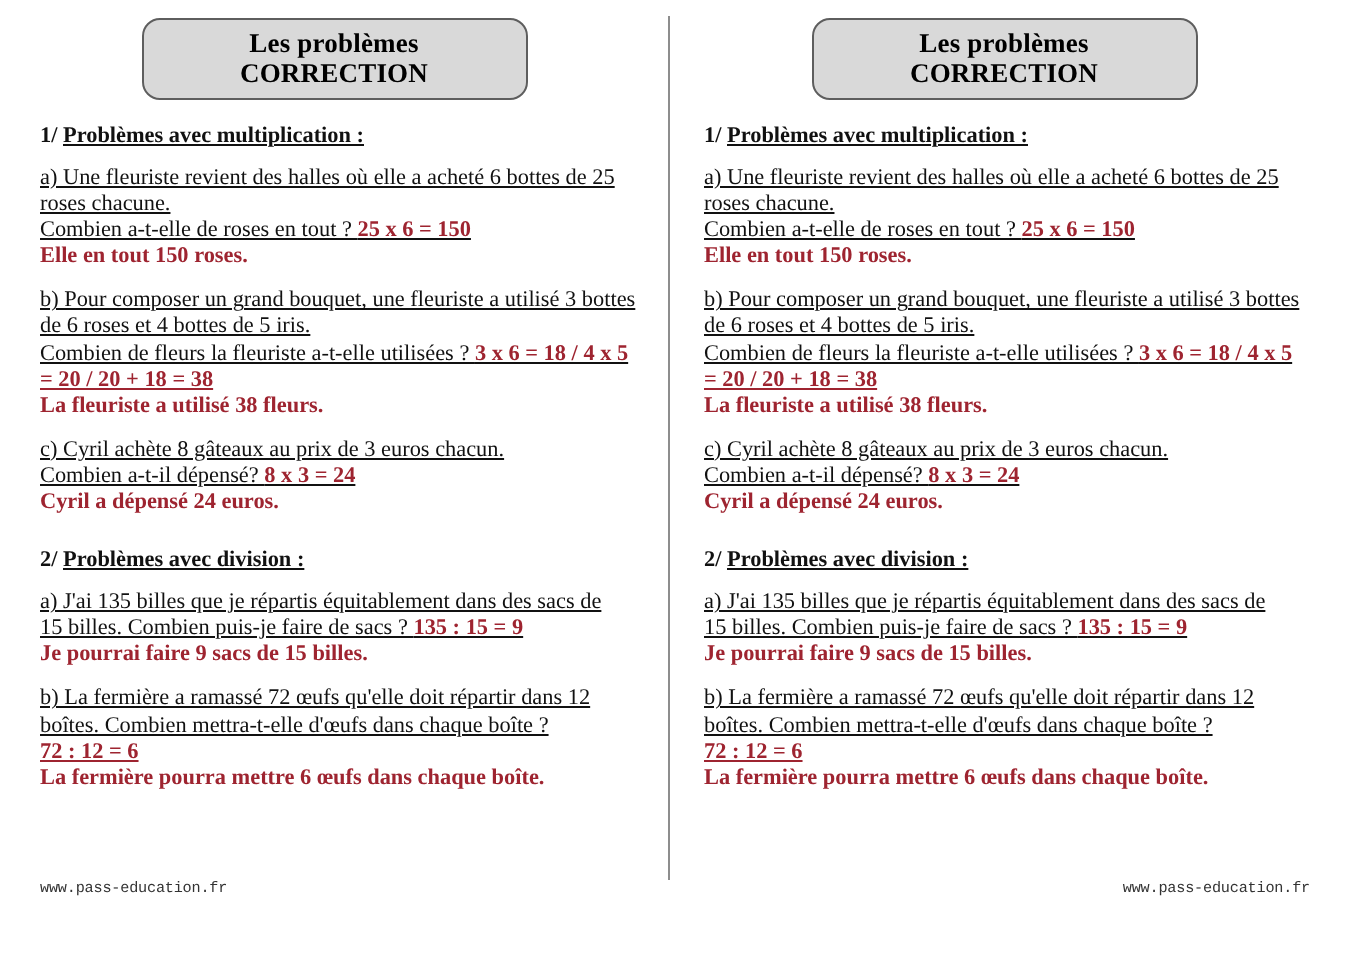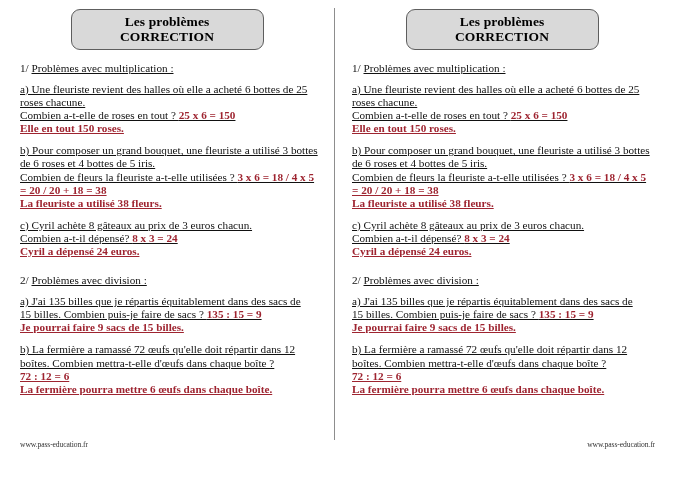--- a/index.html
+++ b/index.html
@@ -64,21 +64,21 @@
 
   .body {
     padding: 0 14px 0 20px;
     margin-top: 12px;
   }
   .column.right .body {
     padding: 0 12px 0 17px;
   }
 
   .section-heading {
-    font-weight: normal;
+    font-weight: bold;
     font-size: 11.2px;
     margin-bottom: 9px;
     white-space: nowrap;
   }
   .section-heading .num {
     text-decoration: none;
   }
   .section-heading .ul {
     text-decoration: underline;
   }
@@ -99,27 +99,26 @@
   .calc {
     font-weight: bold;
     color: #9e2430;
   }
   .answer {
     font-size: 11.2px;
     line-height: 13.1px;
     font-weight: bold;
     color: #9e2430;
     white-space: nowrap;
-    text-decoration: underline;
   }
 
   .footer {
     position: absolute;
     bottom: 31px;
-    font-family: Liberation Serif, serif;
+    font-family: Liberation Mono, monospace;
     font-size: 7.6px;
     color: #333333;
     letter-spacing: -0.1px;
     text-align: right;
   }
   .column.left .footer  { left: 20px; }
   .column.right .footer { right: 14px; }
 </style>
 </head>
 <body>

